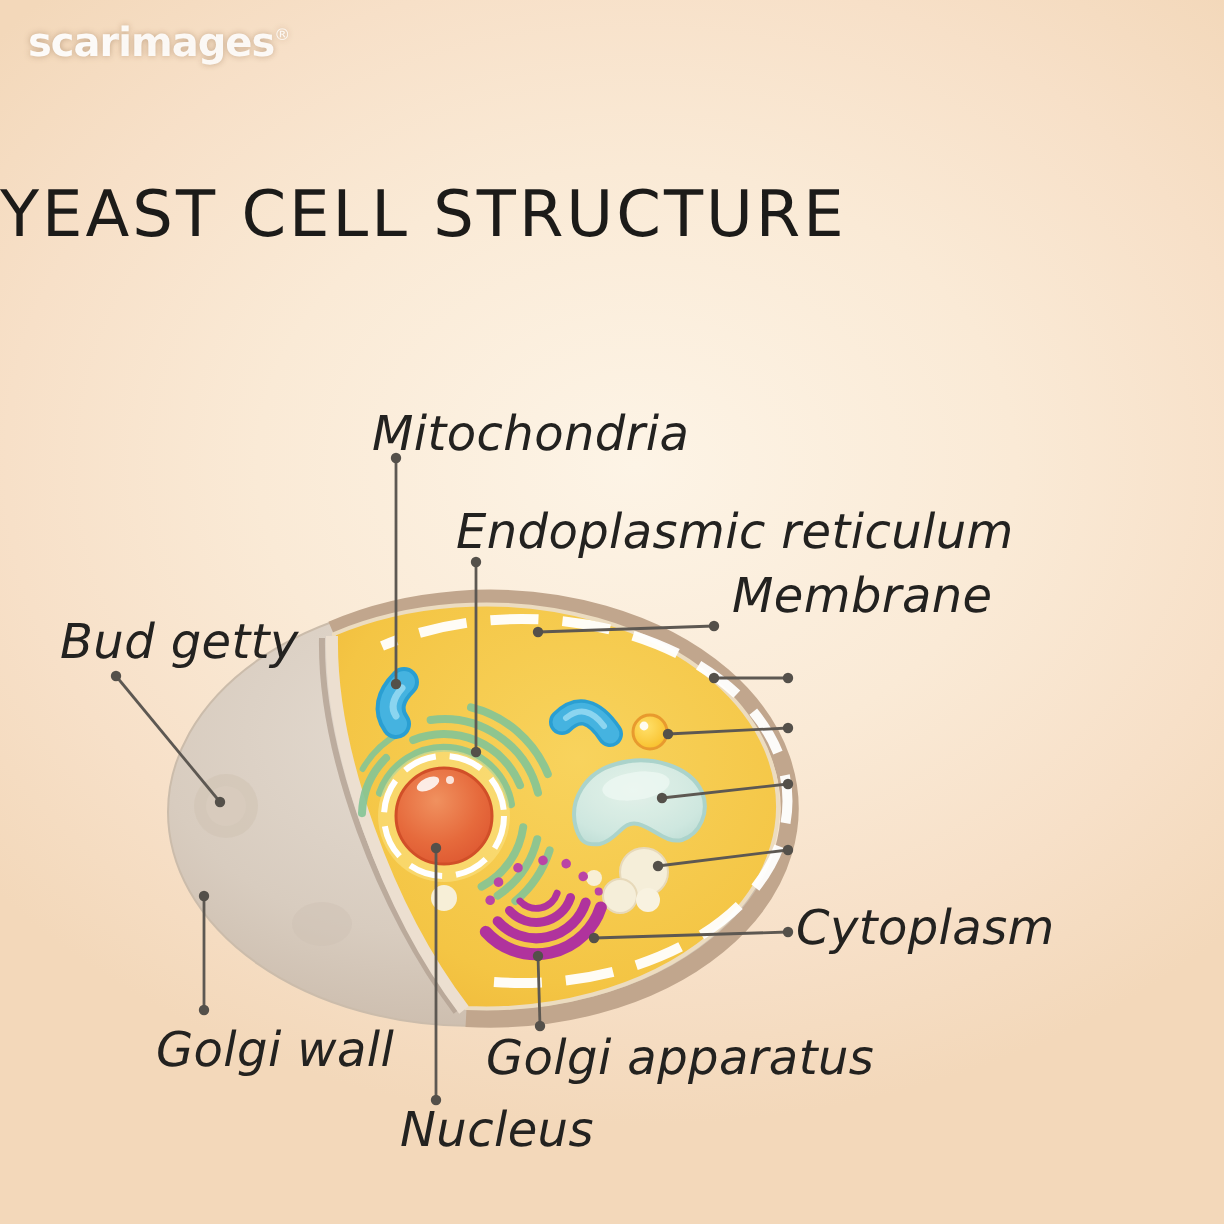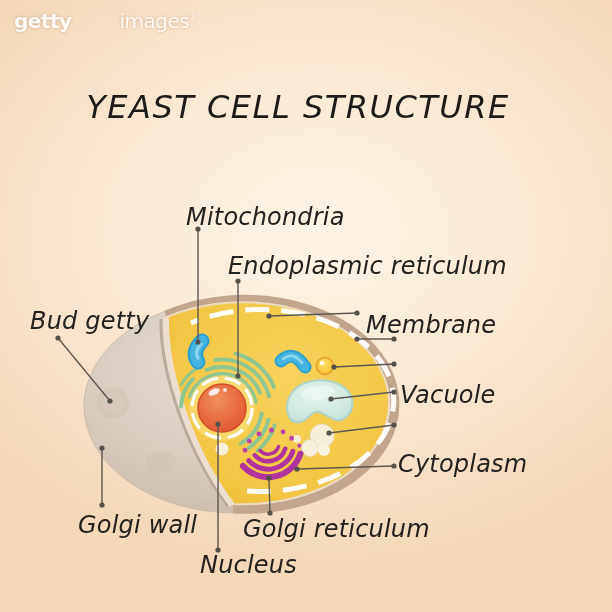--- a/index.html
+++ b/index.html
@@ -14,44 +14,42 @@
     position:absolute;
     font-style:italic;
     font-size:24px;
     color:#232220;
     white-space:nowrap;
     letter-spacing:0.2px;
   }
   #title{
     position:absolute;
     left:0;top:88px;width:596px;
-    text-align:center;
-    font-style:italic;
     font-size:32px;
     letter-spacing:1.5px;
     color:#1c1b19;
   }
   #watermark{
     position:absolute;left:14px;top:9px;
     font-size:20px;
     color:rgba(255,255,255,0.93);
     text-shadow:0 0 3px rgba(187,156,126,0.85);
     letter-spacing:-0.5px;
   }
   #watermark .bold{font-weight:bold;}
-  #watermark .light{font-weight:normal;opacity:0.95;margin-left:48px;}
+  #watermark .light{font-weight:bold;opacity:0.95;}
   #watermark sup{font-size:8px;vertical-align:super;opacity:0.9;}
   svg{position:absolute;left:0;top:0;}
 </style>
 </head>
 <body>
 
 <div id="stage">
 
-  <div id="watermark"><span class="bold">getty</span><span class="light">images</span><sup>®</sup></div>
+  <div id="watermark"><span class="bold">scar</span><span class="light">images</span><sup>®</sup></div>
 
   <div id="title">YEAST CELL STRUCTURE</div>
 
   <svg width="612" height="612" viewBox="0 0 612 612">
     <defs>
       <radialGradient id="wallGrad" cx="45%" cy="32%" r="85%">
         <stop offset="0%" stop-color="#e5dcd2"></stop>
         <stop offset="55%" stop-color="#d8ccbf"></stop>
         <stop offset="100%" stop-color="#c5b4a3"></stop>
       </radialGradient>
@@ -195,21 +193,20 @@
         <circle cx="102" cy="505" r="2.6"></circle>
       <circle cx="269" cy="478" r="2.6"></circle>
         <circle cx="270" cy="513" r="2.6"></circle>
       <circle cx="218" cy="424" r="2.6"></circle>
         <circle cx="218" cy="550" r="2.6"></circle>
     </g>
   </svg>
 
   <div class="label" style="left:186px;top:203px;">Mitochondria</div>
   <div class="label" style="left:228px;top:252px;">Endoplasmic reticulum</div>
-  <div class="label" style="left:366px;top:311px;">Membrane</div>
-  <div class="label" style="left:400px;top:381px;">Vacuole</div>
+  <div class="label" style="left:366px;top:284px;">Membrane</div>
   <div class="label" style="left:398px;top:450px;">Cytoplasm</div>
   <div class="label" style="left:30px;top:307px;">Bud getty</div>
   <div class="label" style="left:78px;top:511px;">Golgi wall</div>
-  <div class="label" style="left:243px;top:515px;">Golgi reticulum</div>
+  <div class="label" style="left:243px;top:515px;">Golgi apparatus</div>
   <div class="label" style="left:200px;top:551px;">Nucleus</div>
 
 </div>
 
 </body></html>

